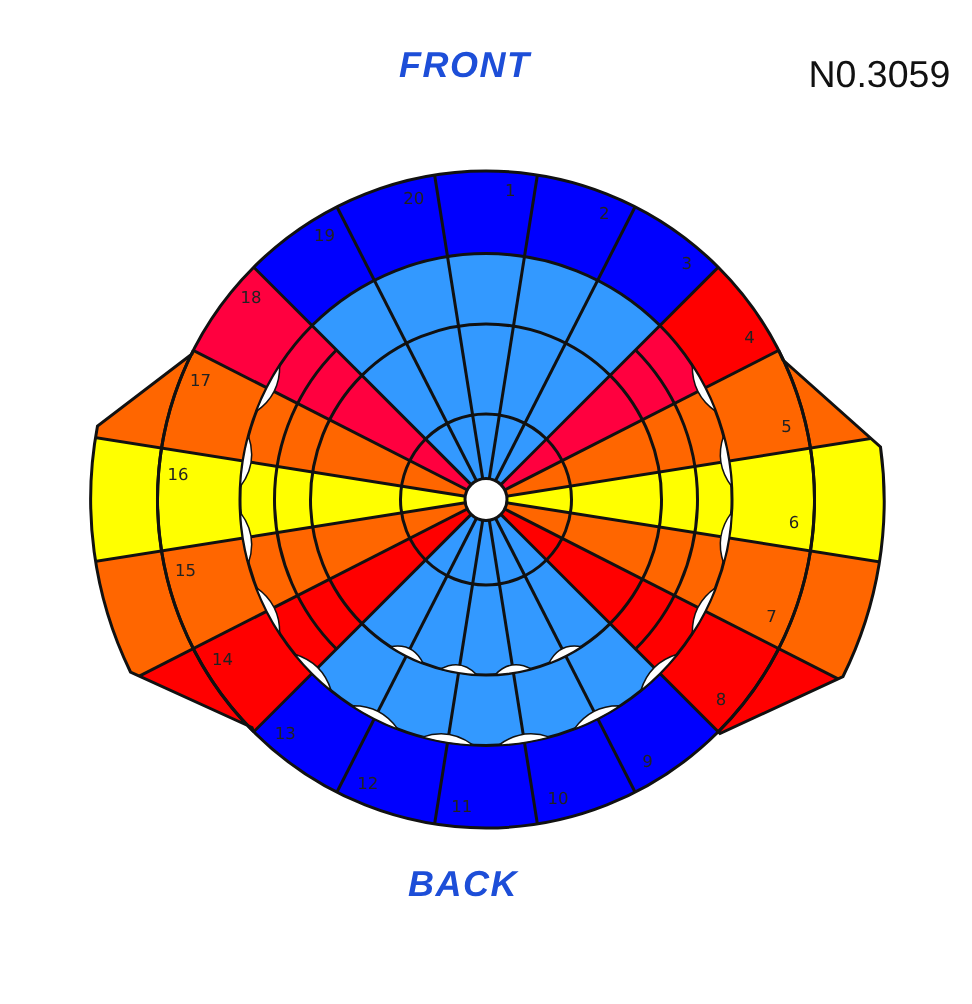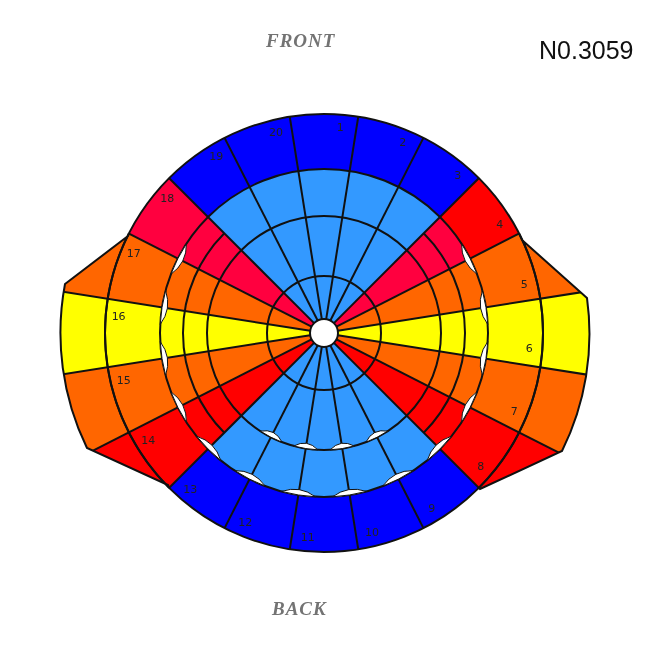--- a/index.html
+++ b/index.html
@@ -1,22 +1,22 @@
 <!DOCTYPE html>
 <html><head>
 <meta charset="utf-8">
 <style>
   html, body { margin: 0; padding: 0; background: #ffffff; }
   body { width: 648px; height: 669px; position: relative; overflow: hidden; font-family: "DejaVu Sans", sans-serif; }
   .title {
-    position: absolute; font-family: Liberation Serif, serif; font-weight: bold; font-style: italic;
-    font-size: 19px; color: #737373; letter-spacing: 1px;
+    position: absolute; font-family: Liberation Sans, sans-serif; font-weight: bold; font-style: italic;
+    font-size: 24px; color: #1d4ed8; letter-spacing: 1px;
   }
   #front { left: 266px; top: 30px; }
-  #back { left: 272px; top: 598px; }
+  #back { left: 272px; top: 576px; }
   #serial { position: absolute; left: 539px; top: 36px; font-family: "Liberation Sans", sans-serif; font-size: 25px; color: #111; }
   #chart { position: absolute; left: 0; top: 0; }
   .lbl { font-family: "DejaVu Sans", sans-serif; font-size: 11px; fill: #222; }
 </style>
 </head>
 <body>
 
 <div id="front" class="title">FRONT</div>
 <div id="serial">N0.3059</div>
 <div id="back" class="title">BACK</div>

